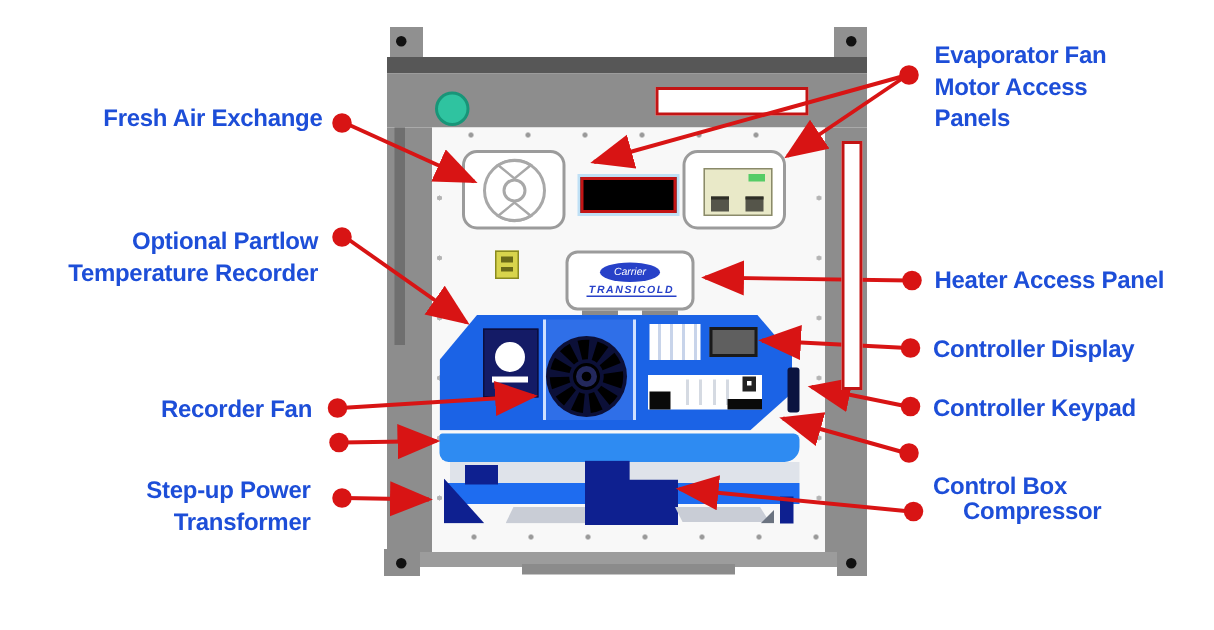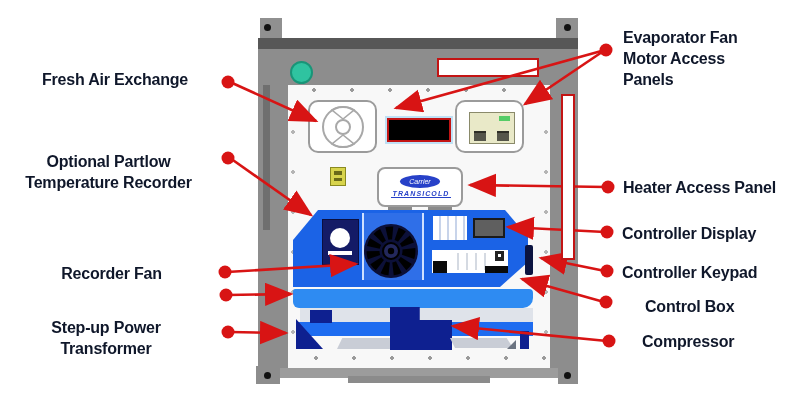--- a/index.html
+++ b/index.html
@@ -1,22 +1,22 @@
 <!DOCTYPE html>
 <html><head>
 <meta charset="utf-8">
 <style>
   html,body{margin:0;padding:0;background:#ffffff;}
   .stage{position:relative;width:809px;height:420px;background:#ffffff;overflow:hidden;
          font-family:"Liberation Sans",sans-serif;}
   .abs{position:absolute;}
   
-  .lbl{position:absolute;font-weight:bold;color:#0f172a;font-size:16px;line-height:21px;
+  .lbl{position:absolute;font-weight:bold;color:#1d4ed8;font-size:16px;line-height:21px;
        white-space:pre-line;letter-spacing:-0.2px;}
-  .lbl.left{text-align:center;}
+  .lbl.left{text-align:right;}
   .lbl.right{text-align:left;}
   
   .frame{background:#8d8d8d;}
   .tab{background:#909090;}
   .bolt-dot{position:absolute;width:7px;height:7px;border-radius:50%;background:#111;}
   .screw-row{position:absolute;background-image:radial-gradient(circle,#9a9a9a 1.6px,rgba(0,0,0,0) 1.8px);
              background-size:38px 6px;background-repeat:repeat-x;}
   .screw-col{position:absolute;background-image:radial-gradient(circle,#b5b5b5 1.6px,rgba(0,0,0,0) 1.8px);
              background-size:6px 40px;background-repeat:repeat-y;}
   
@@ -178,16 +178,16 @@
   <div class="lbl left z7" style="left:15px;top:263px;width:193px;">Recorder Fan</div>
   <div class="lbl left z7" style="left:5px;top:317px;width:202px;">Step-up Power
 Transformer</div>
 
   <div class="lbl right z7" style="left:623px;top:27px;width:160px;">Evaporator Fan
 Motor Access
 Panels</div>
   <div class="lbl right z7" style="left:623px;top:177px;width:180px;">Heater Access Panel</div>
   <div class="lbl right z7" style="left:622px;top:223px;width:180px;">Controller Display</div>
   <div class="lbl right z7" style="left:622px;top:262px;width:180px;">Controller Keypad</div>
-  <div class="lbl right z7" style="left:622px;top:296px;width:160px;margin-left:23px;">Control Box</div>
+  <div class="lbl right z7" style="left:622px;top:314px;width:160px;">Control Box</div>
   <div class="lbl right z7" style="left:622px;top:331px;width:160px;margin-left:20px;">Compressor</div>
 
 </div>
 
 </body></html>

